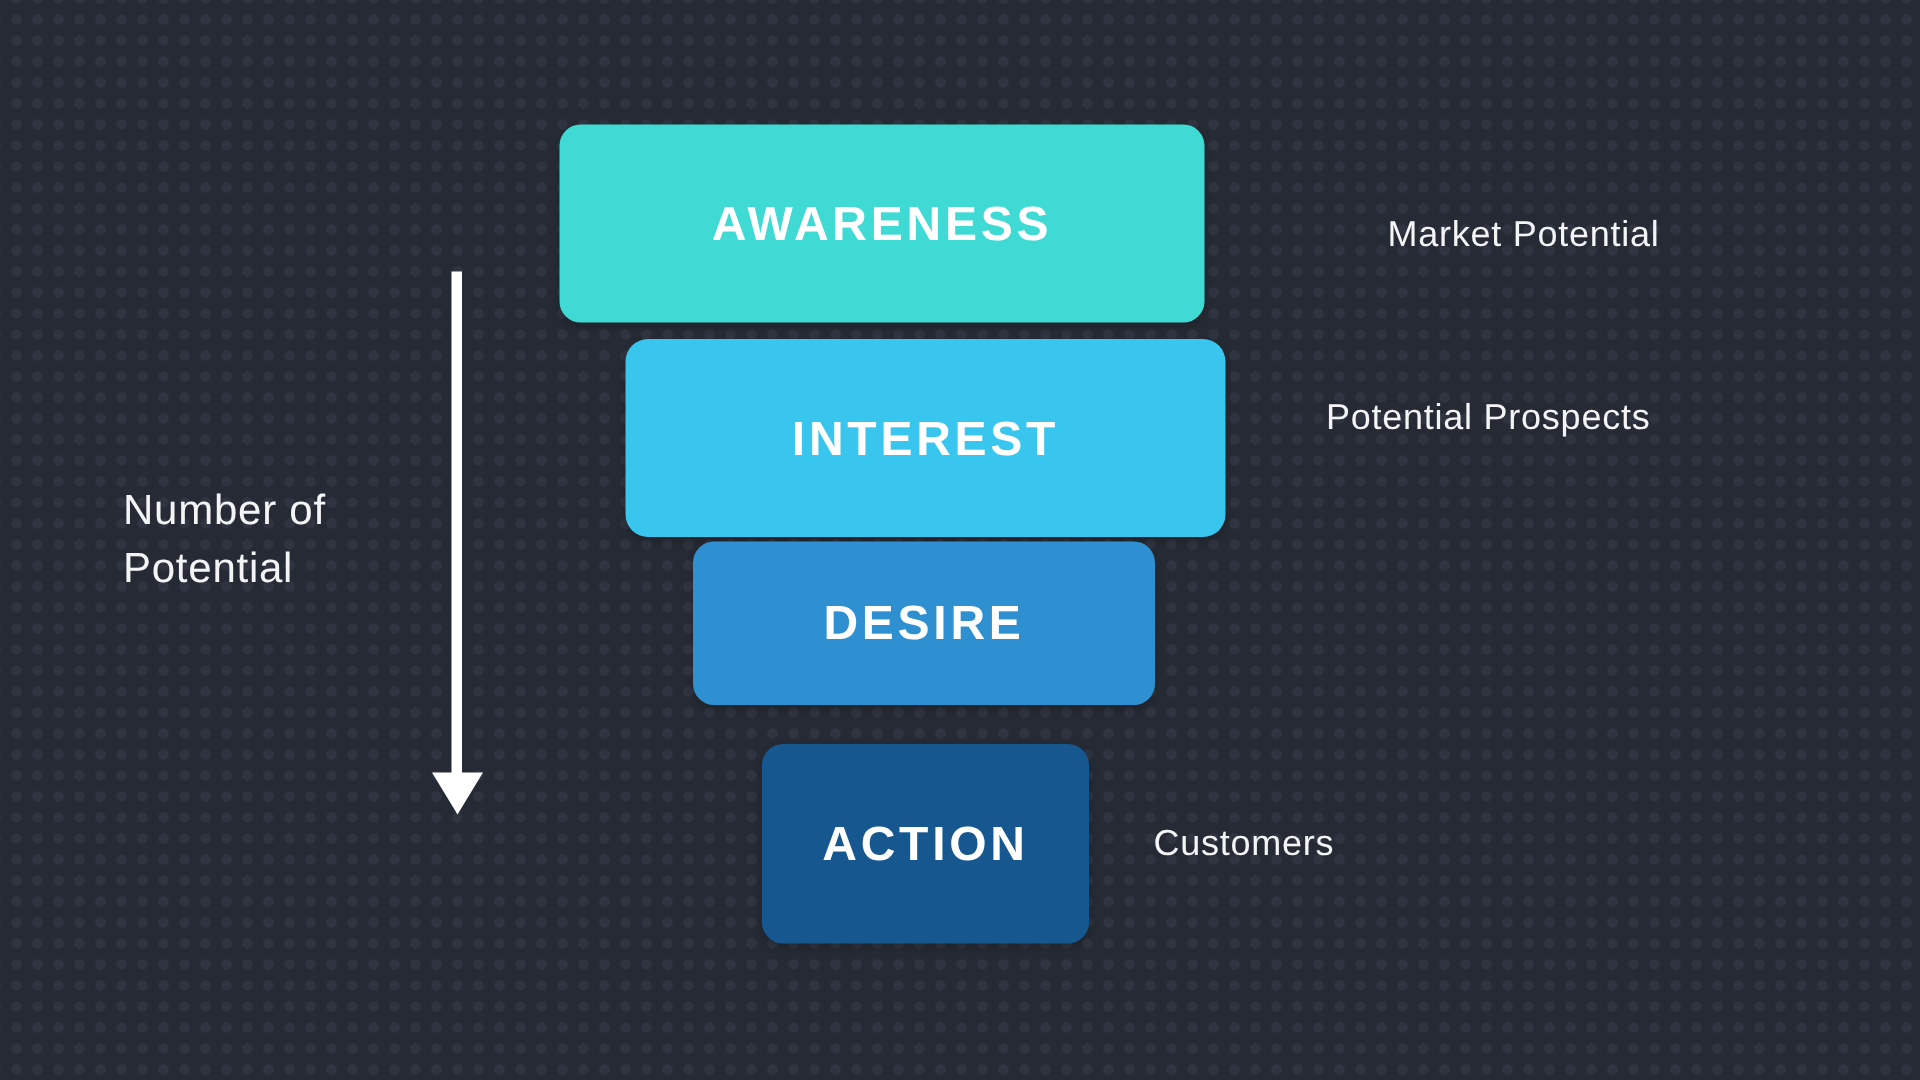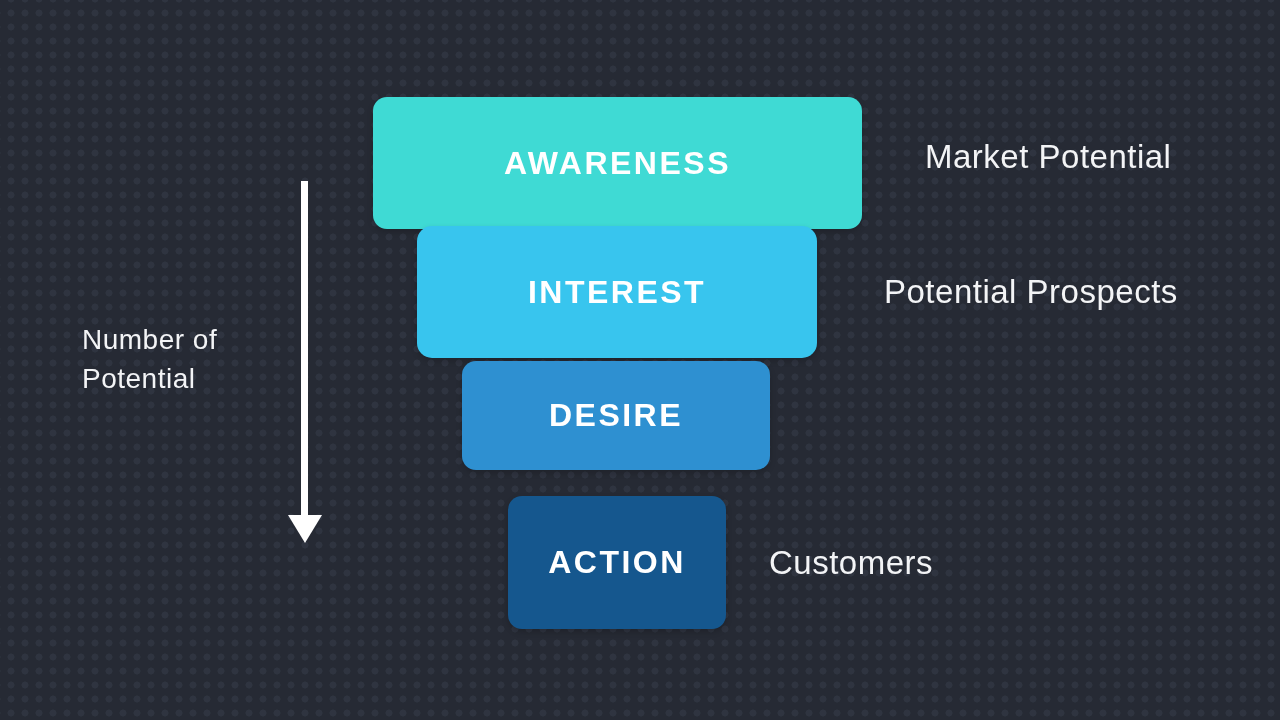--- a/index.html
+++ b/index.html
@@ -26,36 +26,36 @@
     align-items: center;
     justify-content: center;
     box-shadow: 0 3px 6px rgba(0,0,0,0.18);
   }
   .stage-label {
     color: #ffffff;
     font-weight: bold;
     font-size: 32px;
     letter-spacing: 2.5px;
   }
-  .stage-0 { left: 373px; top: 97px;  width: 489px; height: 132px; }
+  .stage-0 { left: 373px; top: 83px;  width: 430px; height: 132px; }
   .stage-1 { left: 417px; top: 226px; width: 400px; height: 132px; }
   .stage-2 { left: 462px; top: 361px; width: 308px; height: 109px; }
   .stage-3 { left: 508px; top: 496px; width: 218px; height: 133px; }
 
   
   .annot {
     position: absolute;
     display: flex;
     align-items: center;
     color: #f3f4f6;
-    font-size: 33px;
+    font-size: 24px;
     letter-spacing: 0.5px;
   }
   .annot-0 { left: 925px; top: 91px;  height: 132px; }
-  .annot-1 { left: 884px; top: 226px; height: 132px; }
+  .annot-1 { left: 884px; top: 213px; height: 132px; }
   .annot-2 { left: 833px; top: 361px; height: 132px; }
   .annot-3 { left: 769px; top: 496px; height: 133px; }
 
   
   .axis-label {
     position: absolute;
     left: 82px;
     top: 320px;
     width: 200px;
     color: #f3f4f6;

